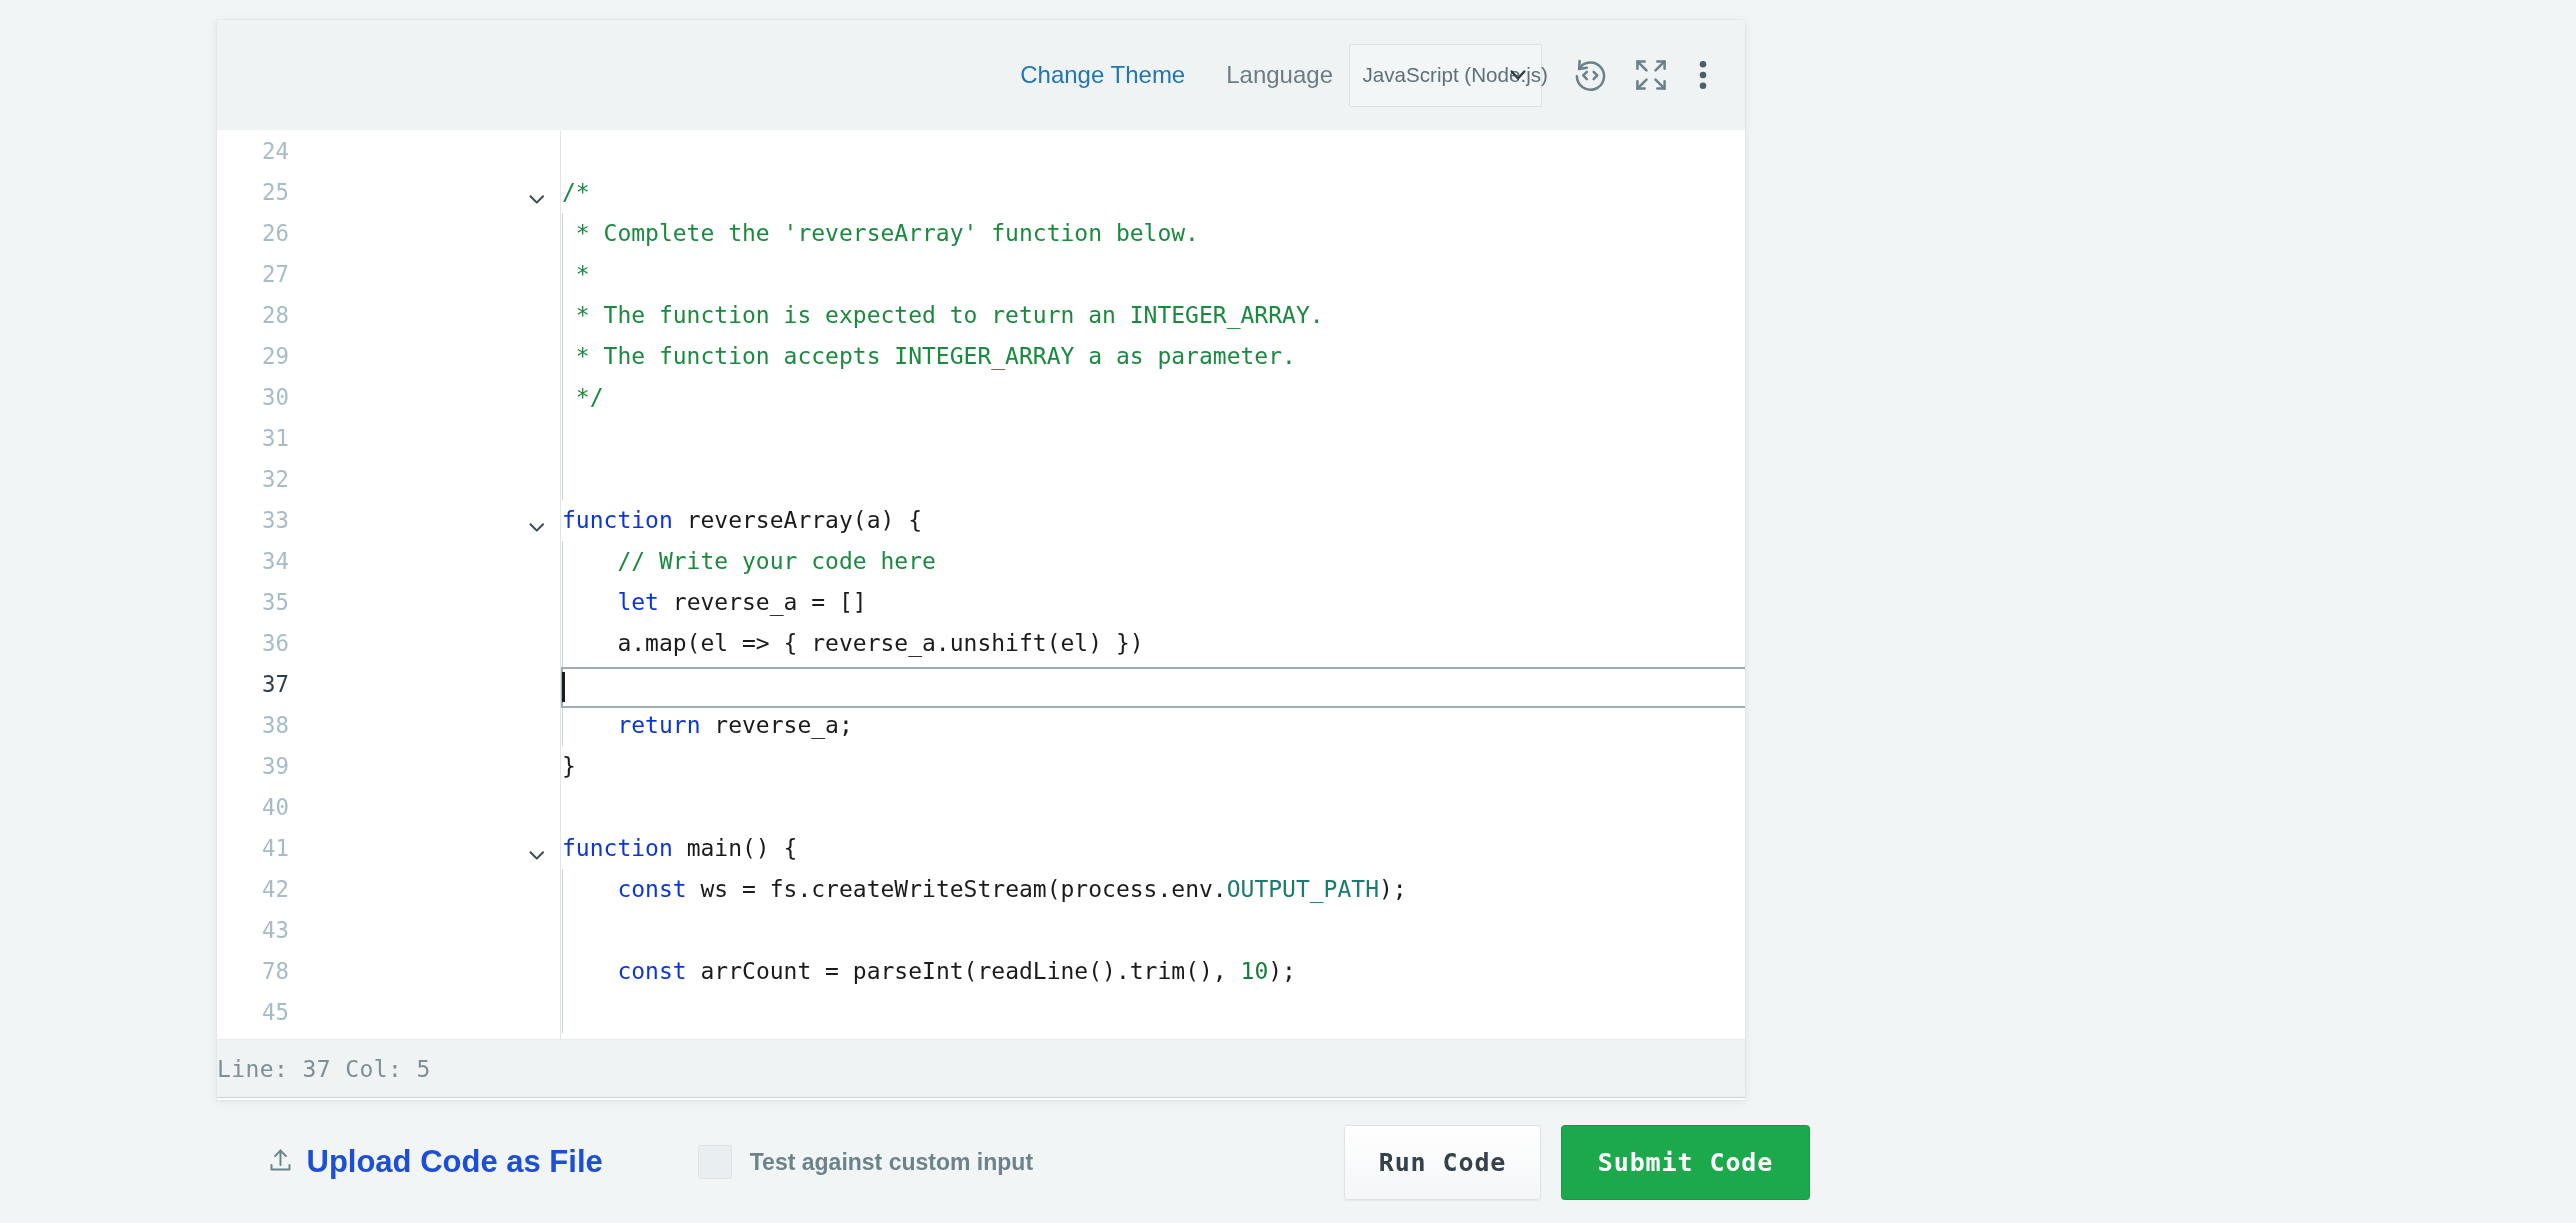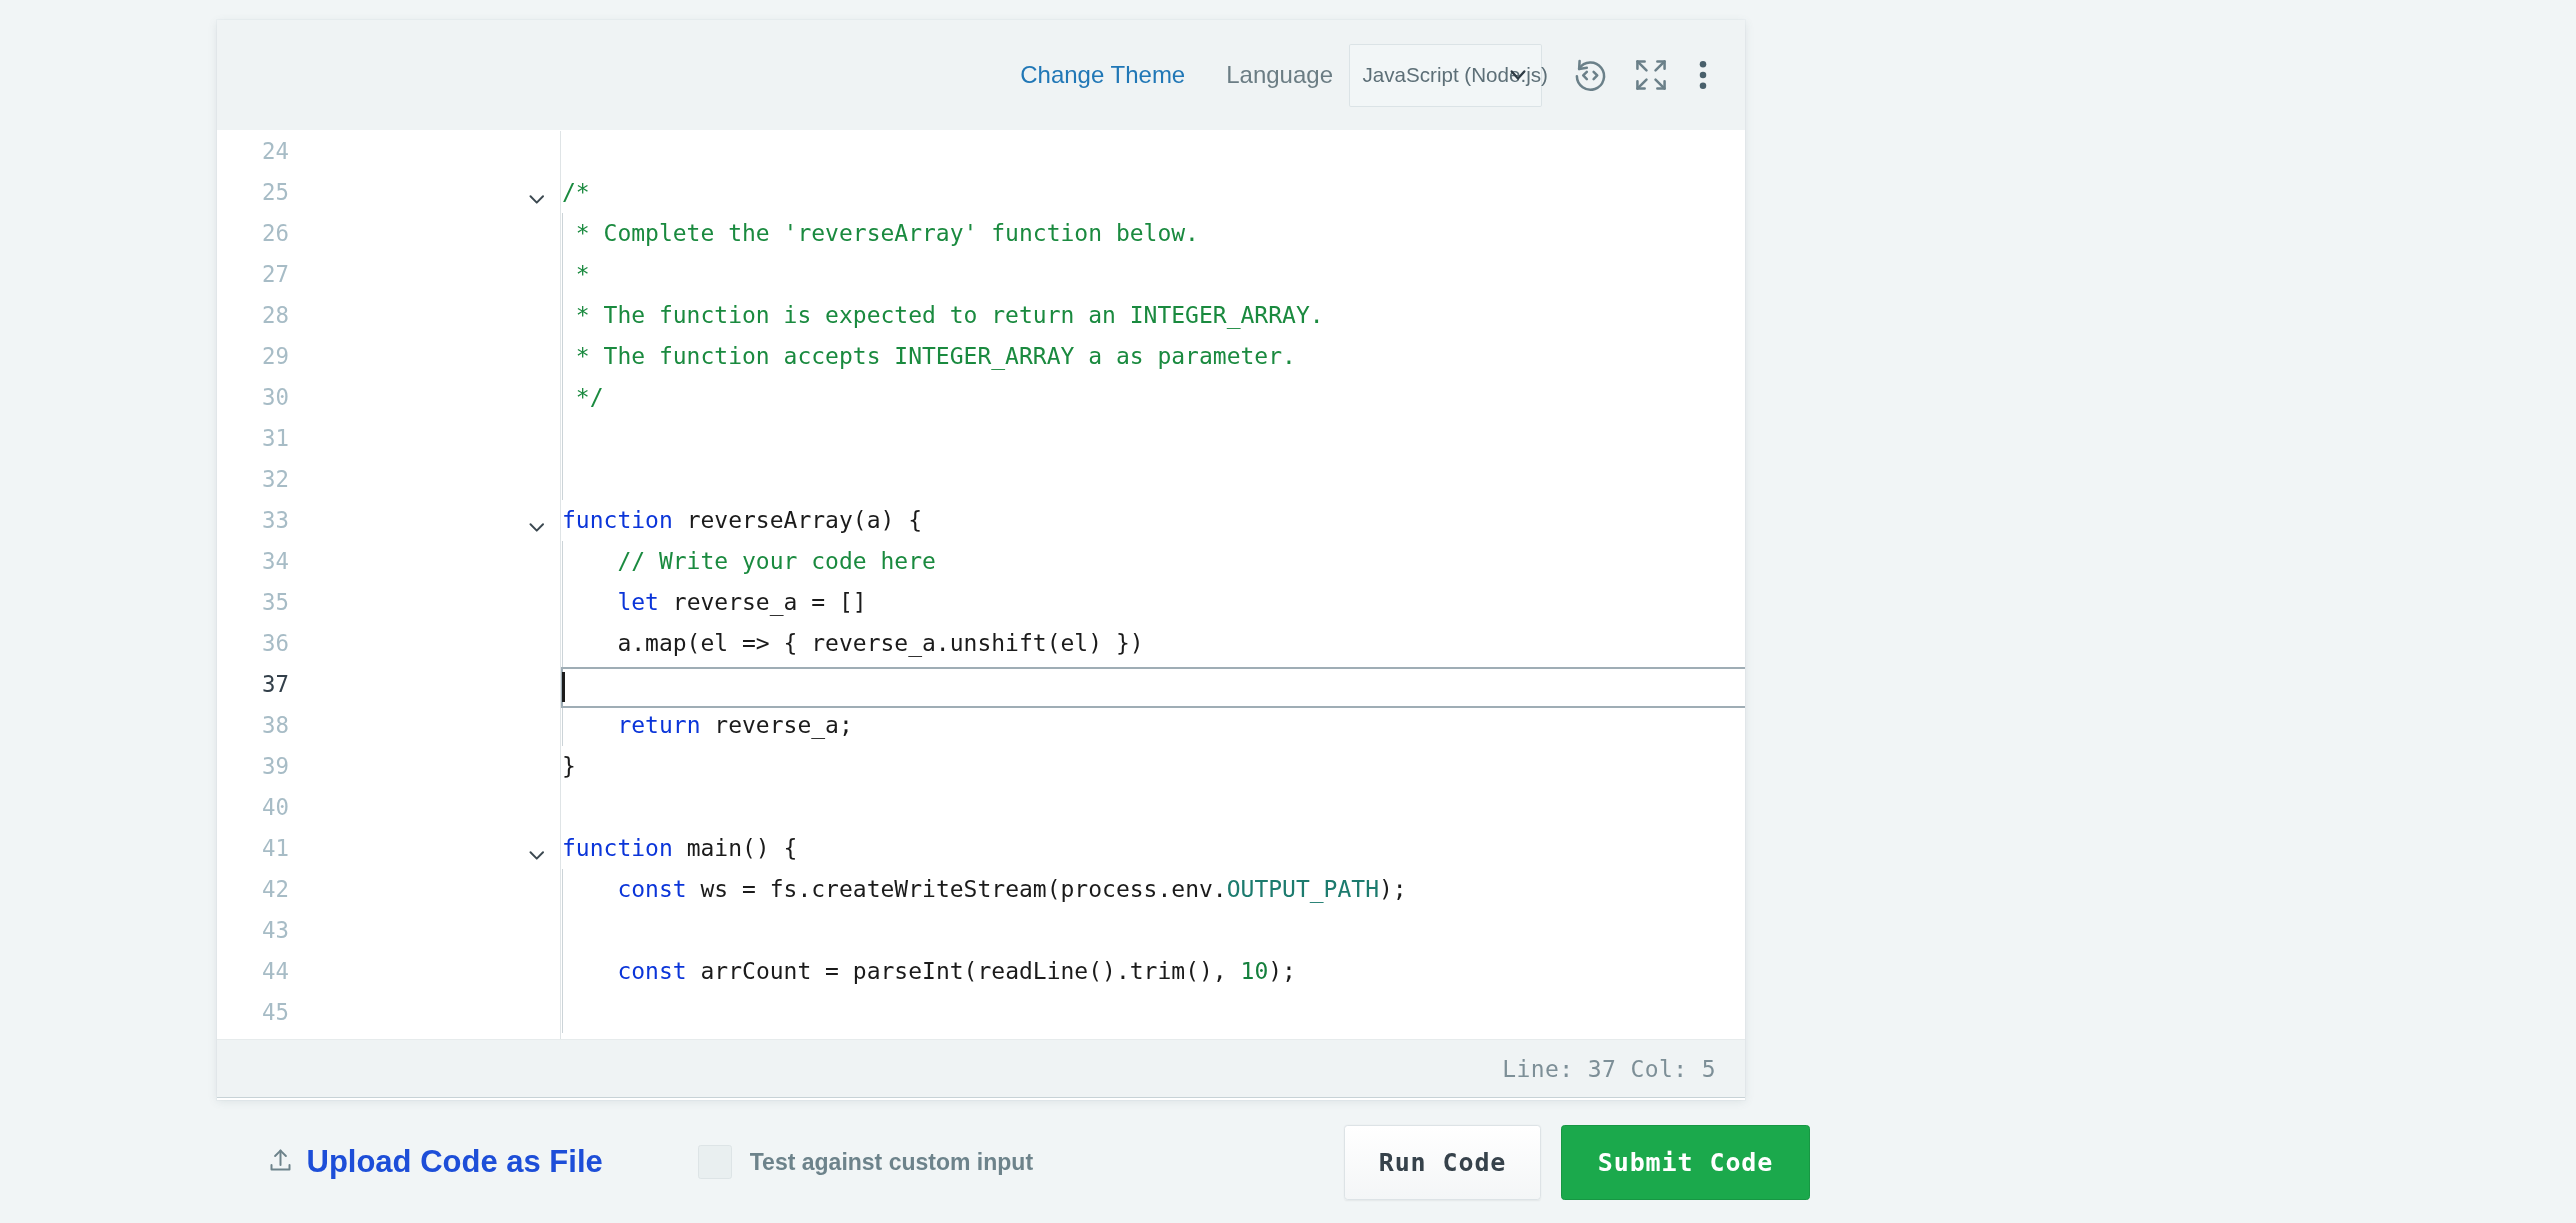--- a/index.html
+++ b/index.html
@@ -153,21 +153,20 @@
 
   
   #status-bar {
     position: relative;
     height: 59px;
     background: #eff3f4;
     border-top: 0.9px solid #e6ebec;
     border-bottom: 1.8px solid #c7d2d6;
     display: flex;
     align-items: center;
-    justify-content: flex-end;
     padding-right: 29px;
   }
   #status-text {
     color: #7d8f97;
     font-size: 23px;
     font-family: "DejaVu Sans Mono", monospace;
     letter-spacing: 0.4px;
   }
 
   
@@ -324,21 +323,21 @@
         <div class="code-row"><span class="ln">36</span><span class="guide"></span><span class="code-text"><span>    a.map(el =&gt; { reverse_a.unshift(el) })</span></span></div>
         <div class="code-row active"><span class="ln">37</span><span class="guide"></span><span class="code-text"></span></div>
         <div class="code-row"><span class="ln">38</span><span class="guide"></span><span class="code-text"><span>    </span><span class="kw">return</span><span> reverse_a;</span></span></div>
         <div class="code-row"><span class="ln">39</span><span class="code-text"><span>}</span></span></div>
         <div class="code-row"><span class="ln">40</span><span class="code-text"></span></div>
         <div class="code-row"><span class="ln">41</span><span class="fold"><svg viewBox="0 0 24 24" width="21.5" height="21.5">
               <path d="M5 9 L12 16 L19 9" fill="none" stroke="#3c4951" stroke-width="2.2" stroke-linecap="round" stroke-linejoin="round"></path>
             </svg></span><span class="code-text"><span class="kw">function</span><span> main() {</span></span></div>
         <div class="code-row"><span class="ln">42</span><span class="guide"></span><span class="code-text"><span>    </span><span class="kw">const</span><span> ws = fs.createWriteStream(process.env.</span><span class="cst">OUTPUT_PATH</span><span>);</span></span></div>
         <div class="code-row"><span class="ln">43</span><span class="guide"></span><span class="code-text"></span></div>
-        <div class="code-row"><span class="ln">44</span><span class="guide"></span><span class="code-text"><span>    </span><span class="kw">const</span><span> arrCount = parseInt(readLine().trim(), </span><span class="num">10</span><span>);</span></span></div>
+        <div class="code-row"><span class="ln">78</span><span class="guide"></span><span class="code-text"><span>    </span><span class="kw">const</span><span> arrCount = parseInt(readLine().trim(), </span><span class="num">10</span><span>);</span></span></div>
         <div class="code-row"><span class="ln">45</span><span class="guide"></span><span class="code-text"></span></div>
       </div>
     <div id="active-line-box" style="top: 536px;"></div>
     <div id="caret" style="top: 541px;"></div>
 
   </div>
 
   <div id="status-bar">
     <span id="status-text">Line: 37 Col: 5</span>
   </div>

